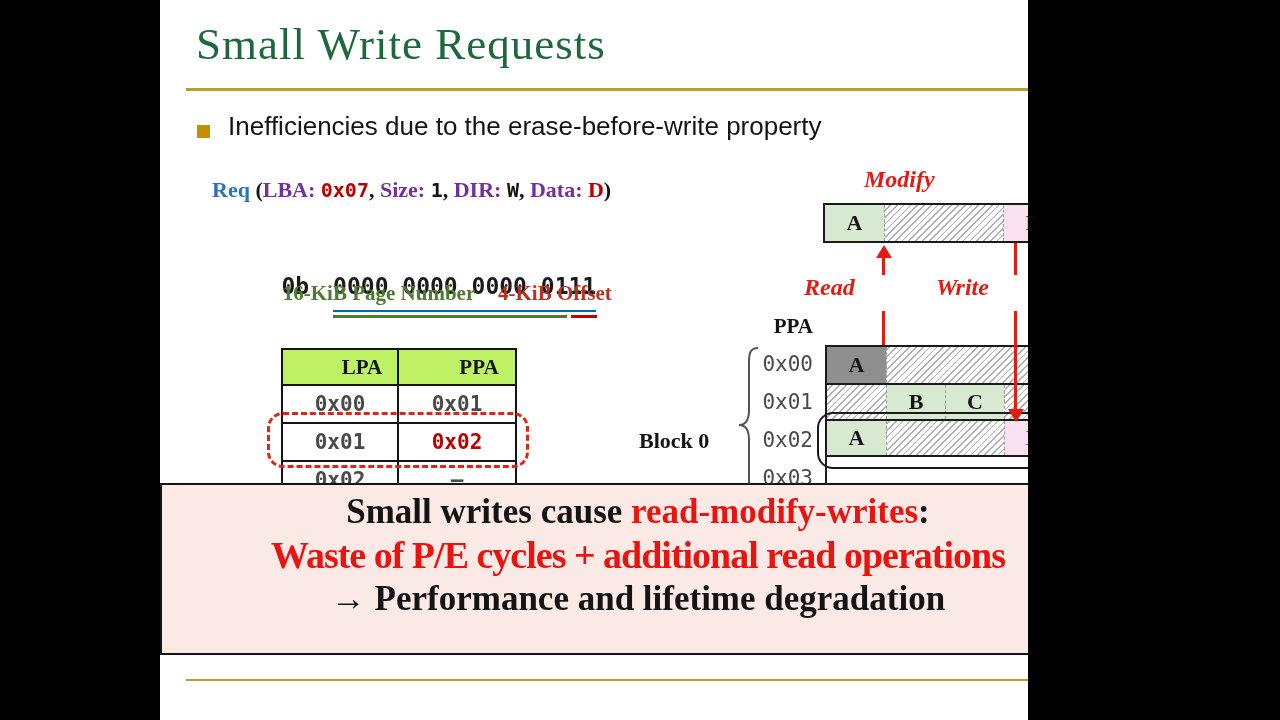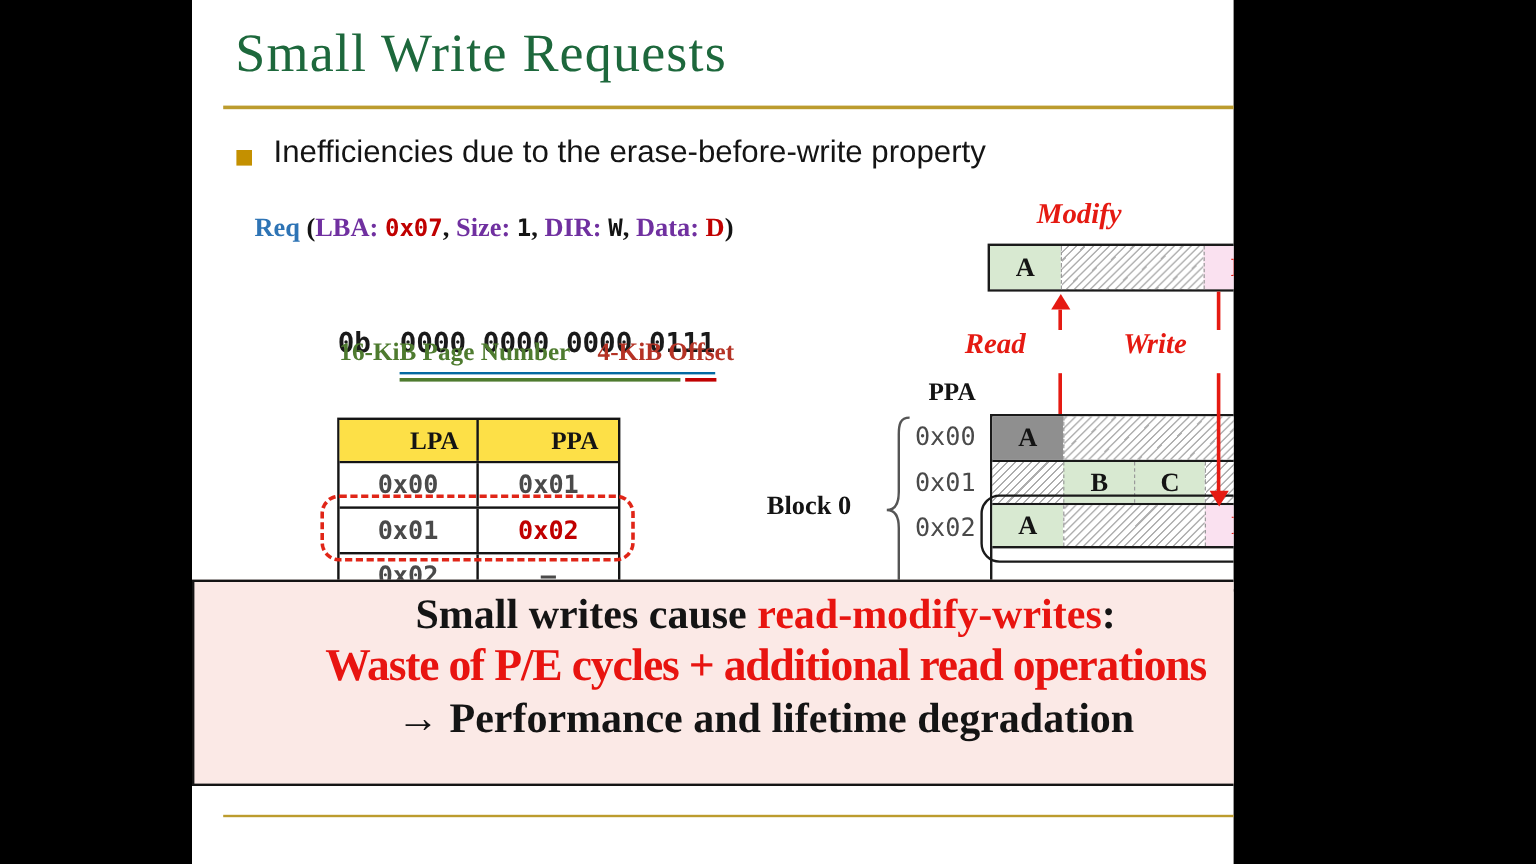--- a/index.html
+++ b/index.html
@@ -37,21 +37,21 @@
   .lbl-page   { position:absolute; left:36px;  top:34px; width:234px; text-align:center;
                 font-family:"Liberation Serif",serif; font-weight:700; font-size:21px; color:#4e7b2f; }
   .lbl-offset { position:absolute; left:272px; top:34px; white-space:nowrap;
                 font-family:"Liberation Serif",serif; font-weight:700; font-size:21px; color:#b53325; }
 
   
   .mtable { position:absolute; left:121px; top:348px; border:2px solid #141414; }
   .mtable .row { display:flex; }
   .mtable .cell { width:114px; height:36px; display:flex; align-items:center; justify-content:center; }
   .mtable .cell.c2 { width:118px; border-left:2px solid #141414; }
-  .mtable .hdr .cell { background:#fde047; height:34px;
+  .mtable .hdr .cell { background:#bef264; height:34px;
         font-family:"Liberation Serif",serif; font-weight:700; font-size:21px; color:#141414;padding-left:44px; }
   .mtable .data { border-top:2px solid #141414; }
   .mtable .data .cell { font-family:"DejaVu Sans Mono",monospace; font-size:21px; color:#4a4a4a; }
   .mtable .data .cell.redv { color:#c00000; font-weight:700; }
 
   
   .ring { position:absolute; border:3px dashed #e02517; border-radius:16px; z-index:6; }
   .ring.table { left:107px; top:412px; width:262px; height:56px; }
   .ring.flash { left:657px; top:412px; width:260px; height:57px; }
 
@@ -81,21 +81,21 @@
   .tri-down { position:absolute; width:0; height:0; border-left:8px solid transparent;
               border-right:8px solid transparent; border-top:13px solid #e51a12; z-index:7; }
   .rlabel { position:absolute; width:160px; text-align:left; font-family:"Liberation Serif",serif;
             font-weight:700; font-style:italic; font-size:24px; color:#e51a12; }
 
   
   .ppa-label  { position:absolute; left:495px; top:314px; width:158px; text-align:right;
                 font-family:"Liberation Serif",serif; font-weight:700; font-size:21px; color:#141414; }
   .row-label  { position:absolute; left:495px; width:158px; text-align:right;
                 font-family:"DejaVu Sans Mono",monospace; font-size:21px; color:#4a4a4a; }
-  .block-label { position:absolute; left:479px; top:408px; font-family:"Liberation Serif",serif;
+  .block-label { position:absolute; left:479px; top:428px; font-family:"Liberation Serif",serif;
                  font-weight:700; font-size:22px; color:#141414; }
   .brace { position:absolute; left:575px; top:346px; }
 
   
   .callout { position:absolute; left:0; top:483px; width:956px; height:172px; z-index:20;
              background:#fbe9e6; border:2px solid #141414; text-align:center; padding-top:7px; }
   .callout .l1 { font-family:"Liberation Serif",serif; font-weight:700; font-size:35px;
                  color:#141414; white-space:pre; }
   .callout .l1 .red, .callout .l2 { color:#e81410; }
   .callout .l2 { font-family:"Liberation Serif",serif; font-weight:700; font-size:38px;
@@ -159,20 +159,21 @@
 
   <div class="vline" style="left:854px; top:243px; height:32px;"></div>
   <div class="rlabel" style="left:776px; top:274px;">Write</div>
   <div class="vline" style="left:854px; top:311px; height:99px;"></div>
   <div class="tri-down" style="left:848px; top:409px;"></div>
 
   <div class="ppa-label">PPA</div>
   <div class="row-label" style="top:352px;">0x00</div>
   <div class="row-label" style="top:390px;">0x01</div>
   <div class="row-label" style="top:428px;">0x02</div>
+  <div class="row-label" style="top:466px;">0x03</div>
   <div class="block-label">Block 0</div>
   <svg class="brace" width="26" height="176" viewBox="0 0 26 176">
     <path d="M23 2 C15 2 14 8 14 16 L14 64 C14 74 11 79 4 79 C11 79 14 84 14 94 L14 160 C14 168 15 174 23 174" fill="none" stroke="#555" stroke-width="2"></path>
   </svg>
 
   <div class="flash">
     <div class="frow">
       <div class="cell cgray fc">A</div>
       <div class="cell hatch dl" style="width:177px;"></div>
     </div>

